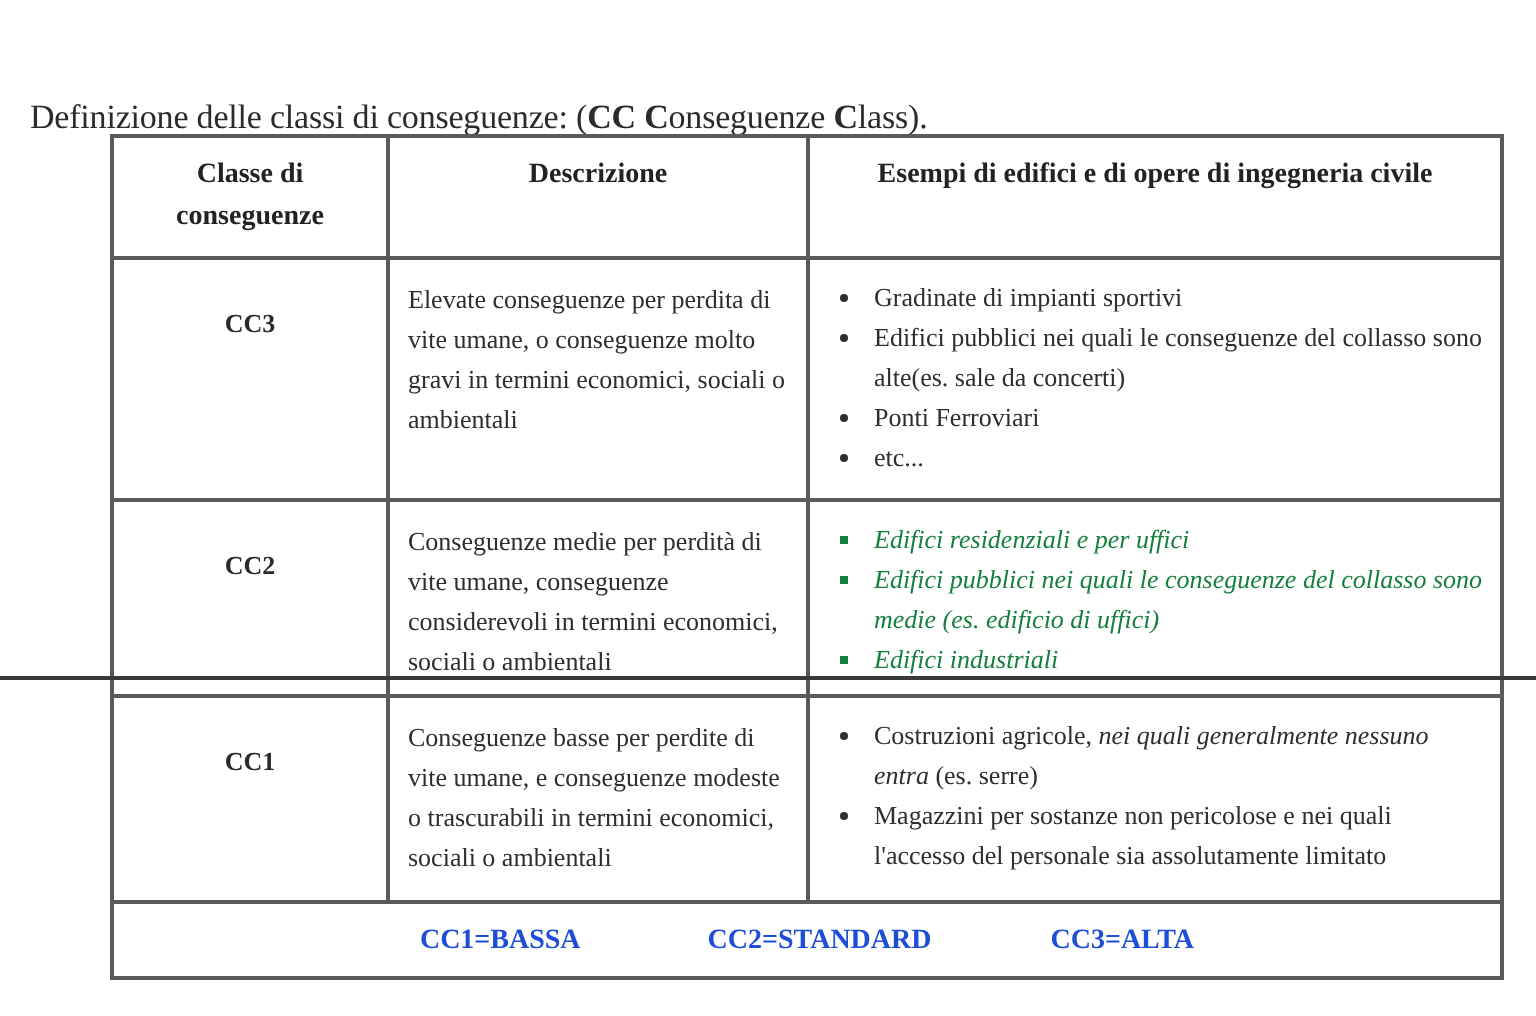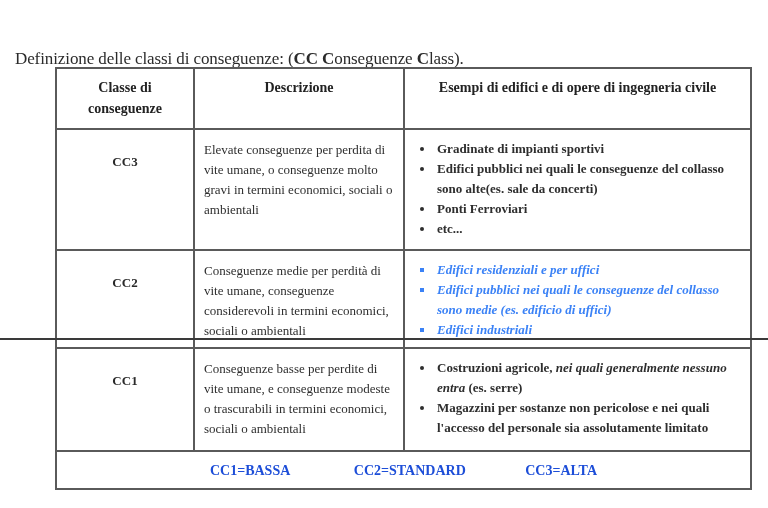--- a/index.html
+++ b/index.html
@@ -75,26 +75,26 @@
   ul.ex-list {
     margin: 0;
     padding: 0 0 0 18px;
     color: #2e2e2e;
   }
   ul.ex-list li {
     margin: 0;
     padding-left: 2px;
     line-height: 20px;
   }
-  ul.disc { list-style-type: disc; font-weight: bold; }
+  ul.disc { list-style-type: disc; }
   ul.square { list-style-type: square; }
   ul.square li {
     font-style: italic;
-    font-weight: bold;
-    color: #3b82f6;
+    font-weight: normal;
+    color: #15803d;
   }
   .it { font-style: italic; }
 
   td.legend-cell {
     text-align: center;
     font-weight: bold;
     font-size: 14px;
     padding-top: 9px;
     color: #1d4ed8;
   }

